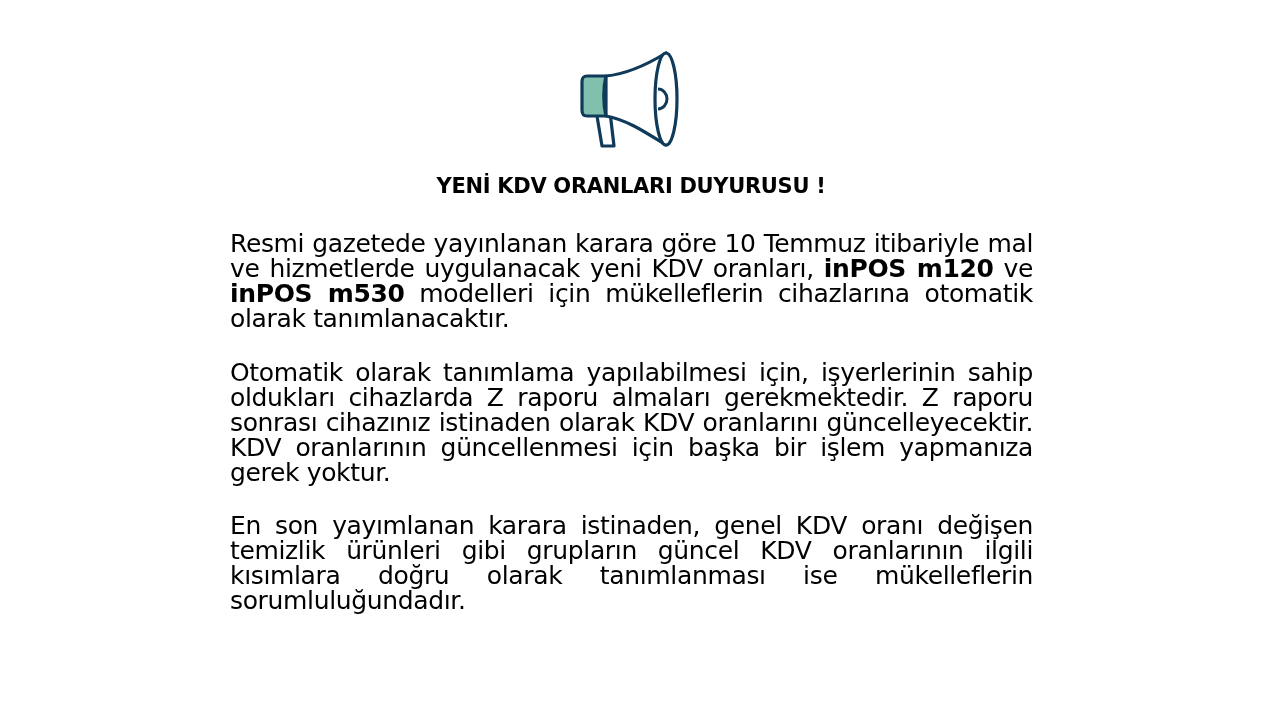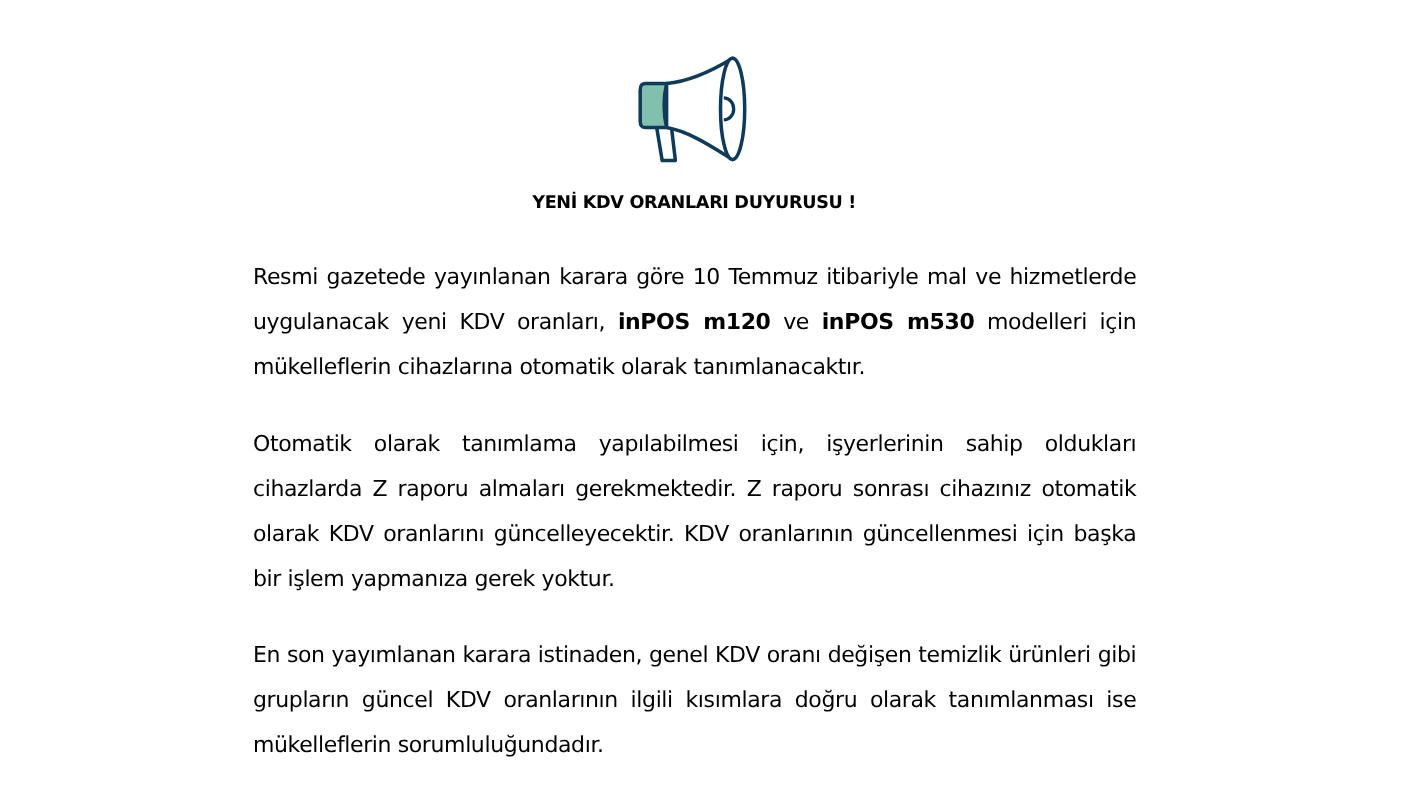--- a/index.html
+++ b/index.html
@@ -22,33 +22,33 @@
       width: 104px;
       height: 104px;
     }
     .title {
       position: absolute;
       left: 0;
       top: 174px;
       width: 1262px;
       text-align: center;
       font-weight: bold;
-      font-size: 16px;
+      font-size: 21px;
       letter-spacing: -0.3px;
     }
     .content {
       position: absolute;
       left: 230px;
       top: 231px;
       width: 803px;
     }
     .para {
       margin: 0 0 28.5px 0;
-      font-size: 20px;
-      line-height: 41px;
+      font-size: 25px;
+      line-height: 25px;
       text-align: justify;
       letter-spacing: -0.35px;
     }
     .para b {
       font-weight: bold;
     }
   </style>
 </head>
 <body>
 
@@ -65,15 +65,15 @@
 
     <path d="M80 41 A9 10 0 0 1 80 61" fill="none" stroke="#0f3a5a" stroke-width="3"></path>
     <line x1="80" y1="41" x2="80" y2="61" stroke="#0f3a5a" stroke-width="0"></line>
   </svg>
 </div>
 
 <div class="title">YENİ KDV ORANLARI DUYURUSU !</div>
 
 <div class="content">
   <p class="para"><span>Resmi gazetede yayınlanan karara göre 10 Temmuz itibariyle mal ve hizmetlerde uygulanacak yeni KDV oranları, </span><b>inPOS m120</b><span> ve </span><b>inPOS m530</b><span> modelleri için mükelleflerin cihazlarına otomatik olarak tanımlanacaktır.</span></p>
-  <p class="para">Otomatik olarak tanımlama yapılabilmesi için, işyerlerinin sahip oldukları cihazlarda Z raporu almaları gerekmektedir. Z raporu sonrası cihazınız otomatik olarak KDV oranlarını güncelleyecektir. KDV oranlarının güncellenmesi için başka bir işlem yapmanıza gerek yoktur.</p>
+  <p class="para">Otomatik olarak tanımlama yapılabilmesi için, işyerlerinin sahip oldukları cihazlarda Z raporu almaları gerekmektedir. Z raporu sonrası cihazınız istinaden olarak KDV oranlarını güncelleyecektir. KDV oranlarının güncellenmesi için başka bir işlem yapmanıza gerek yoktur.</p>
   <p class="para">En son yayımlanan karara istinaden, genel KDV oranı değişen temizlik ürünleri gibi grupların güncel KDV oranlarının ilgili kısımlara doğru olarak tanımlanması ise mükelleflerin sorumluluğundadır.</p>
 </div>
 
 </body></html>

